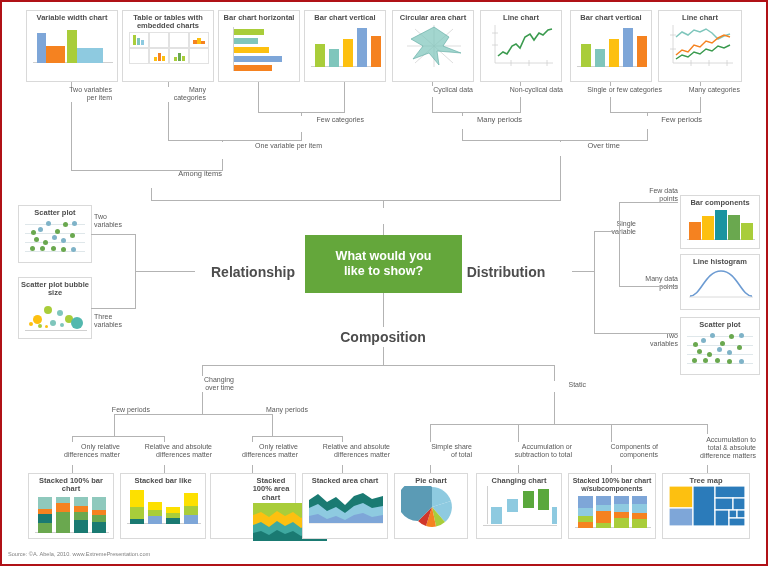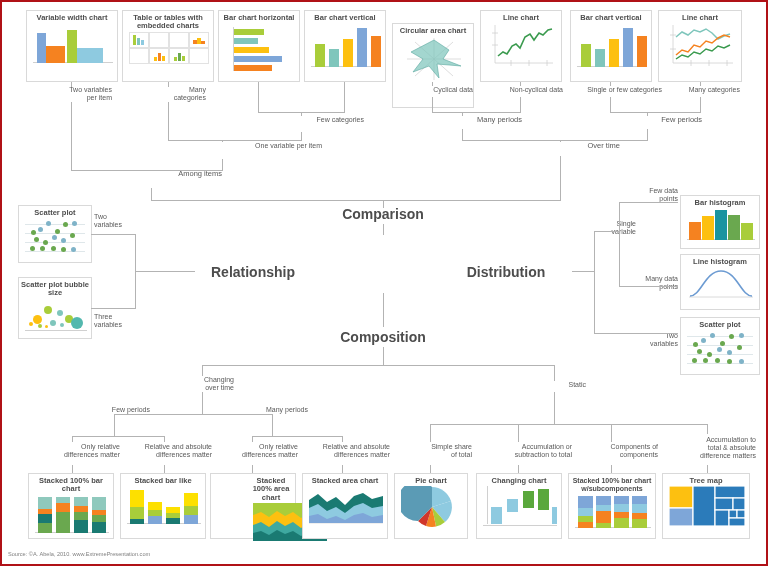--- a/index.html
+++ b/index.html
@@ -138,21 +138,21 @@
     <div class="thumb" style="height:44px;">
       <div class="axis" style="left:0;bottom:0;width:70px;height:1px;"></div>
       <div class="bar" style="left:4px;width:10px;height:23px;background:#a9cd3a;"></div>
       <div class="bar" style="left:18px;width:10px;height:18px;background:#7fc6bc;"></div>
       <div class="bar" style="left:32px;width:10px;height:28px;background:#fdc010;"></div>
       <div class="bar" style="left:46px;width:10px;height:39px;background:#7ea6d8;"></div>
       <div class="bar" style="left:60px;width:10px;height:31px;background:#f58220;"></div>
     </div>
   </div>
 
-  <div class="card" style="left:390px;top:21px;width:82px;height:85px;">
+  <div class="card" style="left:390px;top:8px;width:82px;height:72px;">
     <div class="card-title" style="font-size:7.5px;">Circular area chart</div>
     <div class="thumb" style="height:46px;">
       <svg width="70" height="46" viewBox="0 0 70 46">
         <g stroke="#cfcfcf" stroke-width="0.7">
           <line x1="35" y1="2" x2="35" y2="44"></line>
           <line x1="8" y1="23" x2="62" y2="23"></line>
           <line x1="16" y1="6" x2="54" y2="40"></line>
           <line x1="54" y1="6" x2="16" y2="40"></line>
         </g>
         <polygon points="35,4 50,14 44,23 62,30 38,28 40,42 30,30 14,36 24,23 12,16" fill="#7fc6bc" fill-opacity="0.72" stroke="#5aa8a0" stroke-width="0.6"></polygon>
@@ -219,25 +219,30 @@
   <div class="lbl" style="left:80px;top:168px;width:140px;font-size:7.5px;">Among items</div>
 
   <div class="lbl" style="left:391px;top:84px;width:80px;font-size:7px;">Cyclical data</div>
   <div class="lbl" style="left:477px;top:84px;width:84px;font-size:7px;">Non-cyclical data</div>
   <div class="lbl" style="left:558px;top:84px;width:102px;font-size:7px;">Single or few categories</div>
   <div class="lbl" style="left:658px;top:84px;width:80px;font-size:7px;">Many categories</div>
   <div class="lbl" style="left:400px;top:114px;width:120px;font-size:7.5px;">Many periods</div>
   <div class="lbl" style="left:590px;top:114px;width:110px;font-size:7.5px;">Few periods</div>
   <div class="lbl" style="left:498px;top:140px;width:120px;font-size:7.5px;">Over time</div>
 
-  <div class="hub" style="left:300px;top:204px;width:162px;font-size:14px;">Comparison</div>
   <div class="hub" style="left:196px;top:262px;width:110px;font-size:14px;">Relationship</div>
   <div class="hub" style="left:450px;top:262px;width:108px;font-size:14px;">Distribution</div>
   <div class="hub" style="left:300px;top:327px;width:162px;font-size:14px;">Composition</div>
 
+  <div id="center-box" style="left:303px;top:233px;width:157px;height:58px;font-size:12.5px;">
+    <div>
+      <div>What would you</div>
+      <div>like to show?</div>
+    </div>
+  </div>
 
   <div class="card" style="left:16px;top:203px;width:74px;height:58px;">
     <div class="card-title" style="font-size:7.5px;">Scatter plot</div>
     <div class="thumb" style="height:36px;">
       <div class="grid" style="top:6px;"></div>
         <div class="grid" style="top:15px;"></div>
       <div class="grid" style="top:24px;"></div>
         <div class="grid" style="top:33px;"></div>
       <div class="dot" style="left:6px;top:12px;width:5px;height:5px;background:#6aa84f;"></div>
       <div class="dot" style="left:13px;top:9px;width:5px;height:5px;background:#7fb3c8;"></div>
@@ -275,21 +280,21 @@
       <div class="dot" style="left:35px;top:24px;width:4px;height:4px;background:#7fc6bc;"></div>
     </div>
   </div>
 
   <div class="lbl" style="left:92px;top:211px;width:44px;font-size:7px;text-align:left;">Two
 variables</div>
   <div class="lbl" style="left:92px;top:311px;width:44px;font-size:7px;text-align:left;">Three
 variables</div>
 
   <div class="card" style="left:678px;top:193px;width:80px;height:54px;">
-    <div class="card-title" style="font-size:7.5px;">Bar histogram</div>
+    <div class="card-title" style="font-size:7.5px;">Bar components</div>
     <div class="thumb" style="height:32px;">
       <div class="axis" style="left:0;bottom:0;width:68px;height:1px;"></div>
       <div class="bar" style="left:2px;width:12px;height:18px;background:#f58220;"></div>
       <div class="bar" style="left:15px;width:12px;height:24px;background:#fdc010;"></div>
       <div class="bar" style="left:28px;width:12px;height:30px;background:#1a94a0;"></div>
       <div class="bar" style="left:41px;width:12px;height:25px;background:#6aa84f;"></div>
       <div class="bar" style="left:54px;width:12px;height:17px;background:#a9cd3a;"></div>
     </div>
   </div>
 

